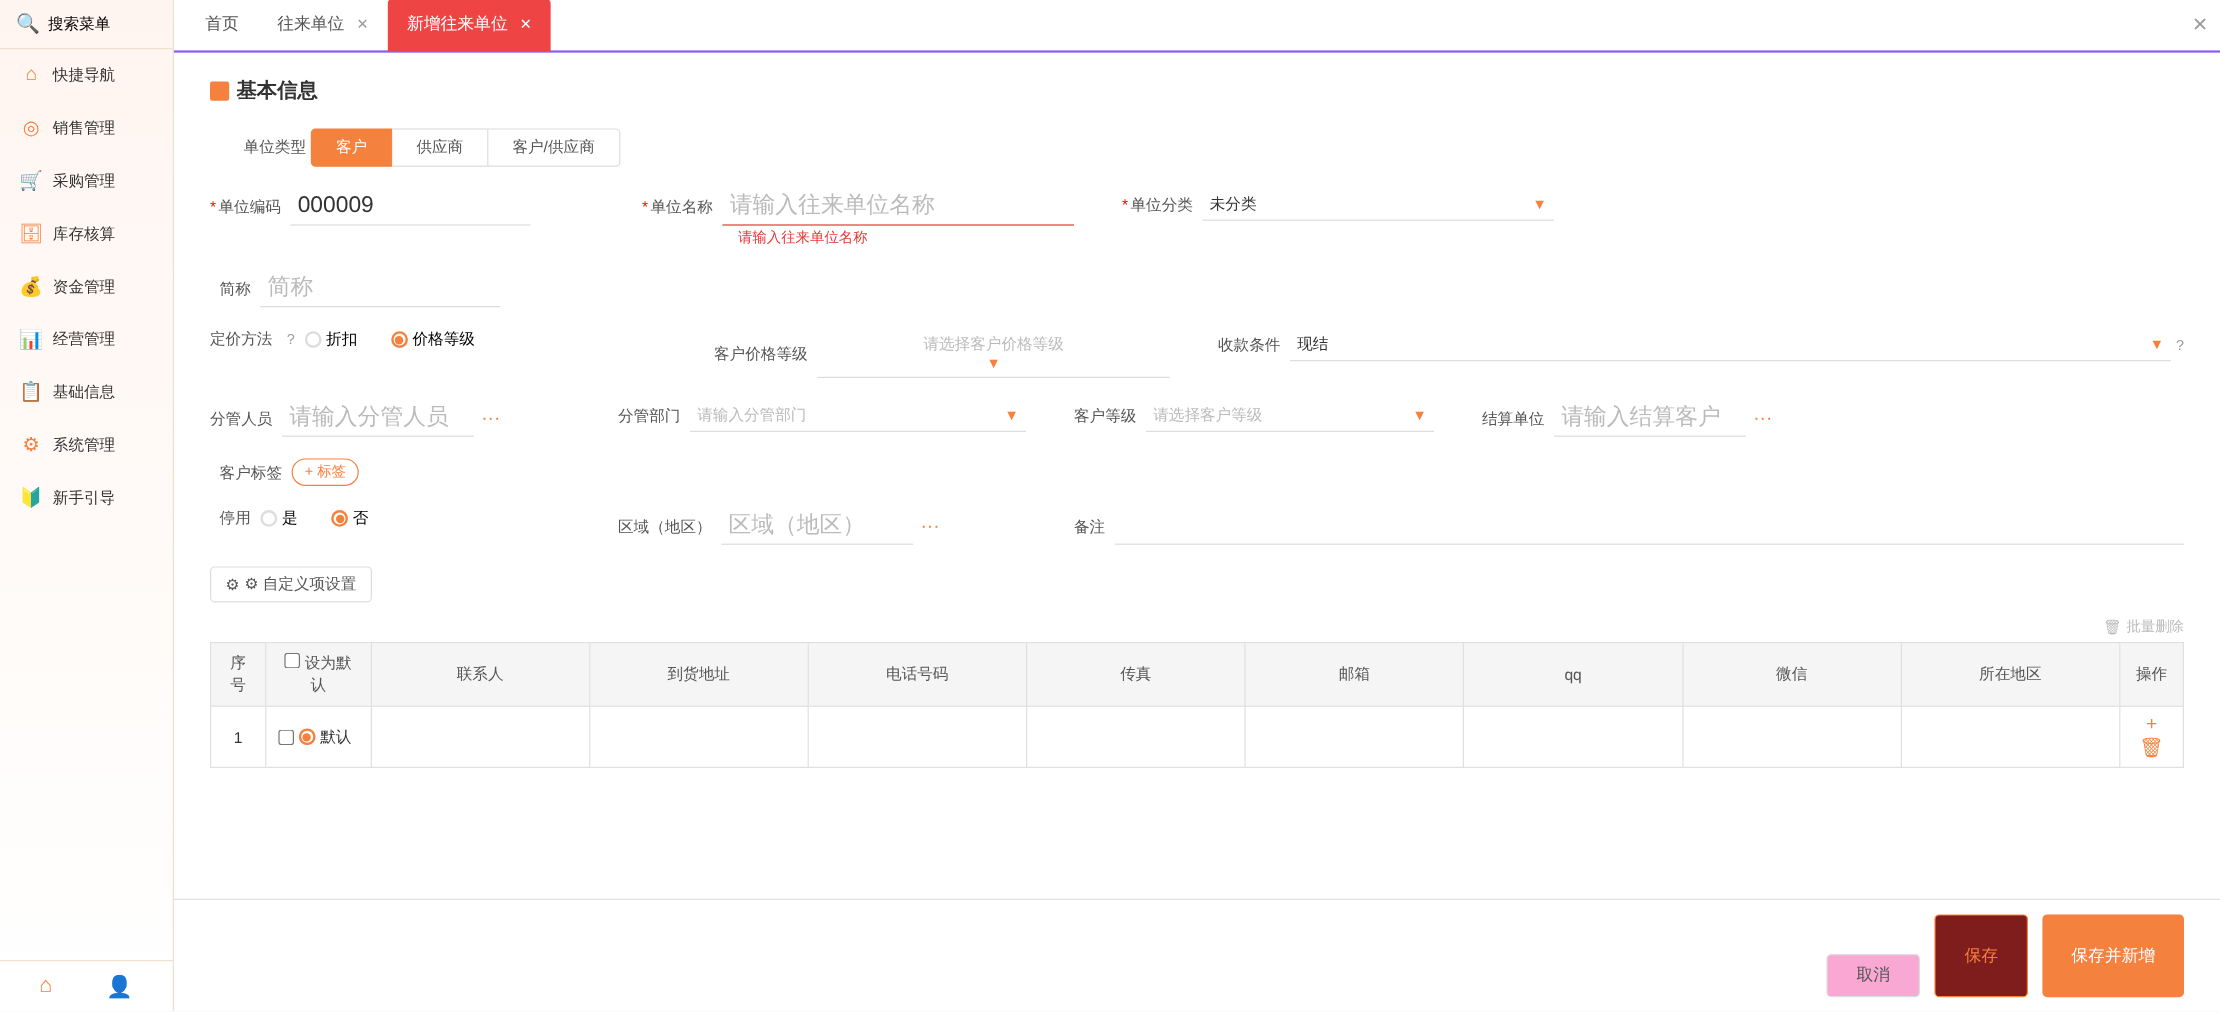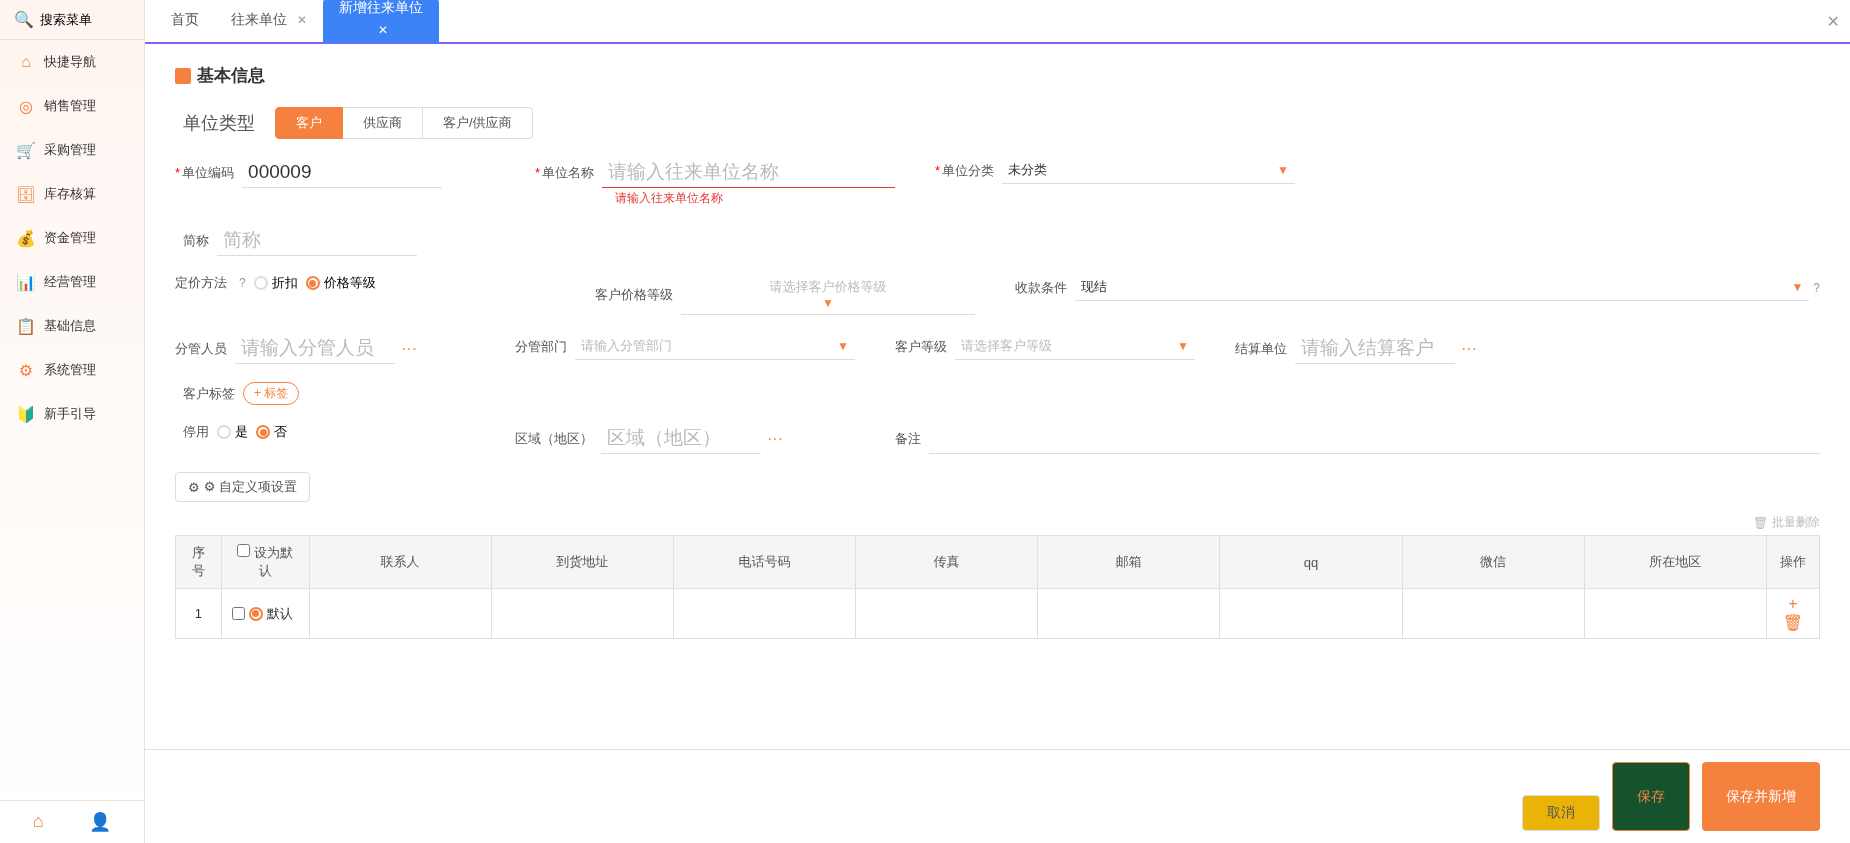--- a/index.html
+++ b/index.html
@@ -45,21 +45,21 @@
       padding: 0 16px;
       height: 44px;
       display: flex;
       align-items: center;
       gap: 6px;
       cursor: pointer;
       font-size: 14px;
       color: #555;
       border-bottom: 2px solid transparent;
     }
-    .tab.active { color: #fff; background: #3b82f6; border-radius: 4px 4px 0 0; flex-direction: column; }
+    .tab.active { color: #fff; background: #ef4444; border-radius: 4px 4px 0 0; }
     .tab .close-btn { color: #999; font-size: 12px; cursor: pointer; margin-left: 4px; }
     .tab.active .close-btn { color: #fff; }
     .tab-close-main { margin-left: auto; color: #999; font-size: 16px; cursor: pointer; }
 
     
     .form-area {
       flex: 1;
       overflow-y: auto;
       background: #fff;
       padding: 20px 30px;
@@ -71,21 +71,21 @@
       gap: 6px;
       font-size: 17px;
       font-weight: bold;
       color: #333;
       margin-bottom: 20px;
     }
     .section-icon { width: 16px; height: 16px; background: #f5813f; border-radius: 2px; display: inline-block; }
 
     
     .unit-type-row { display: flex; align-items: center; margin-bottom: 18px; }
-    .unit-type-label { width: 80px; text-align: right; margin-right: 20px; color: #555; font-size: 18px; }
+    .unit-type-label { width: 80px; text-align: right; margin-right: 4px; color: #555; font-size: 13px; }
     .type-btn {
       padding: 6px 20px;
       border: 1px solid #ddd;
       background: #fff;
       cursor: pointer;
       font-size: 13px;
       color: #555;
     }
     .type-btn.active { background: #f5813f; color: #fff; border-color: #f5813f; }
     .type-btn:first-of-type { border-radius: 4px 0 0 4px; }
@@ -123,21 +123,21 @@
       justify-content: space-between;
       cursor: pointer;
       color: #bbb;
       min-width: 0;
     }
     .field-select.has-value { color: #333; }
     .select-arrow { color: #f5813f; font-size: 12px; flex-shrink: 0; }
     .question-icon { color: #999; font-size: 12px; margin-left: 4px; cursor: pointer; }
 
     
-    .radio-group { display: flex; align-items: center; gap: 8px; }
+    .radio-group { display: flex; align-items: center; gap: 28px; }
     .radio-item { display: flex; align-items: center; gap: 4px; cursor: pointer; }
     .radio-outer { width: 14px; height: 14px; border-radius: 50%; border: 2px solid #ddd; display: flex; align-items: center; justify-content: center; }
     .radio-outer.checked { border-color: #f5813f; }
     .radio-inner { width: 7px; height: 7px; border-radius: 50%; background: #f5813f; }
 
     
     .more-btn { color: #f5813f; font-size: 16px; cursor: pointer; margin-left: 6px; flex-shrink: 0; }
 
     
     .tag-btn {
@@ -172,31 +172,31 @@
       border-top: 1px solid #e0e0e0;
       padding: 12px 30px;
       display: flex;
       justify-content: flex-end;
       gap: 12px;
       flex-shrink: 0;
     }
     .btn-cancel {
       padding: 8px 24px;
       border: 1px solid #ddd;
-      background: #eab308;
+      background: #f9a8d4;
       color: #555;
       font-size: 14px;
       border-radius: 4px;
       cursor: pointer;
       margin-top: 33px;
     }
     .btn-save {
       padding: 8px 24px;
       border: 1px solid #f5813f;
-      background: #14532d;
+      background: #7f1d1d;
       color: #f5813f;
       font-size: 14px;
       border-radius: 4px;
       cursor: pointer;
     }
     .btn-save-new {
       padding: 8px 24px;
       background: #f5813f;
       color: #fff;
       font-size: 14px;

